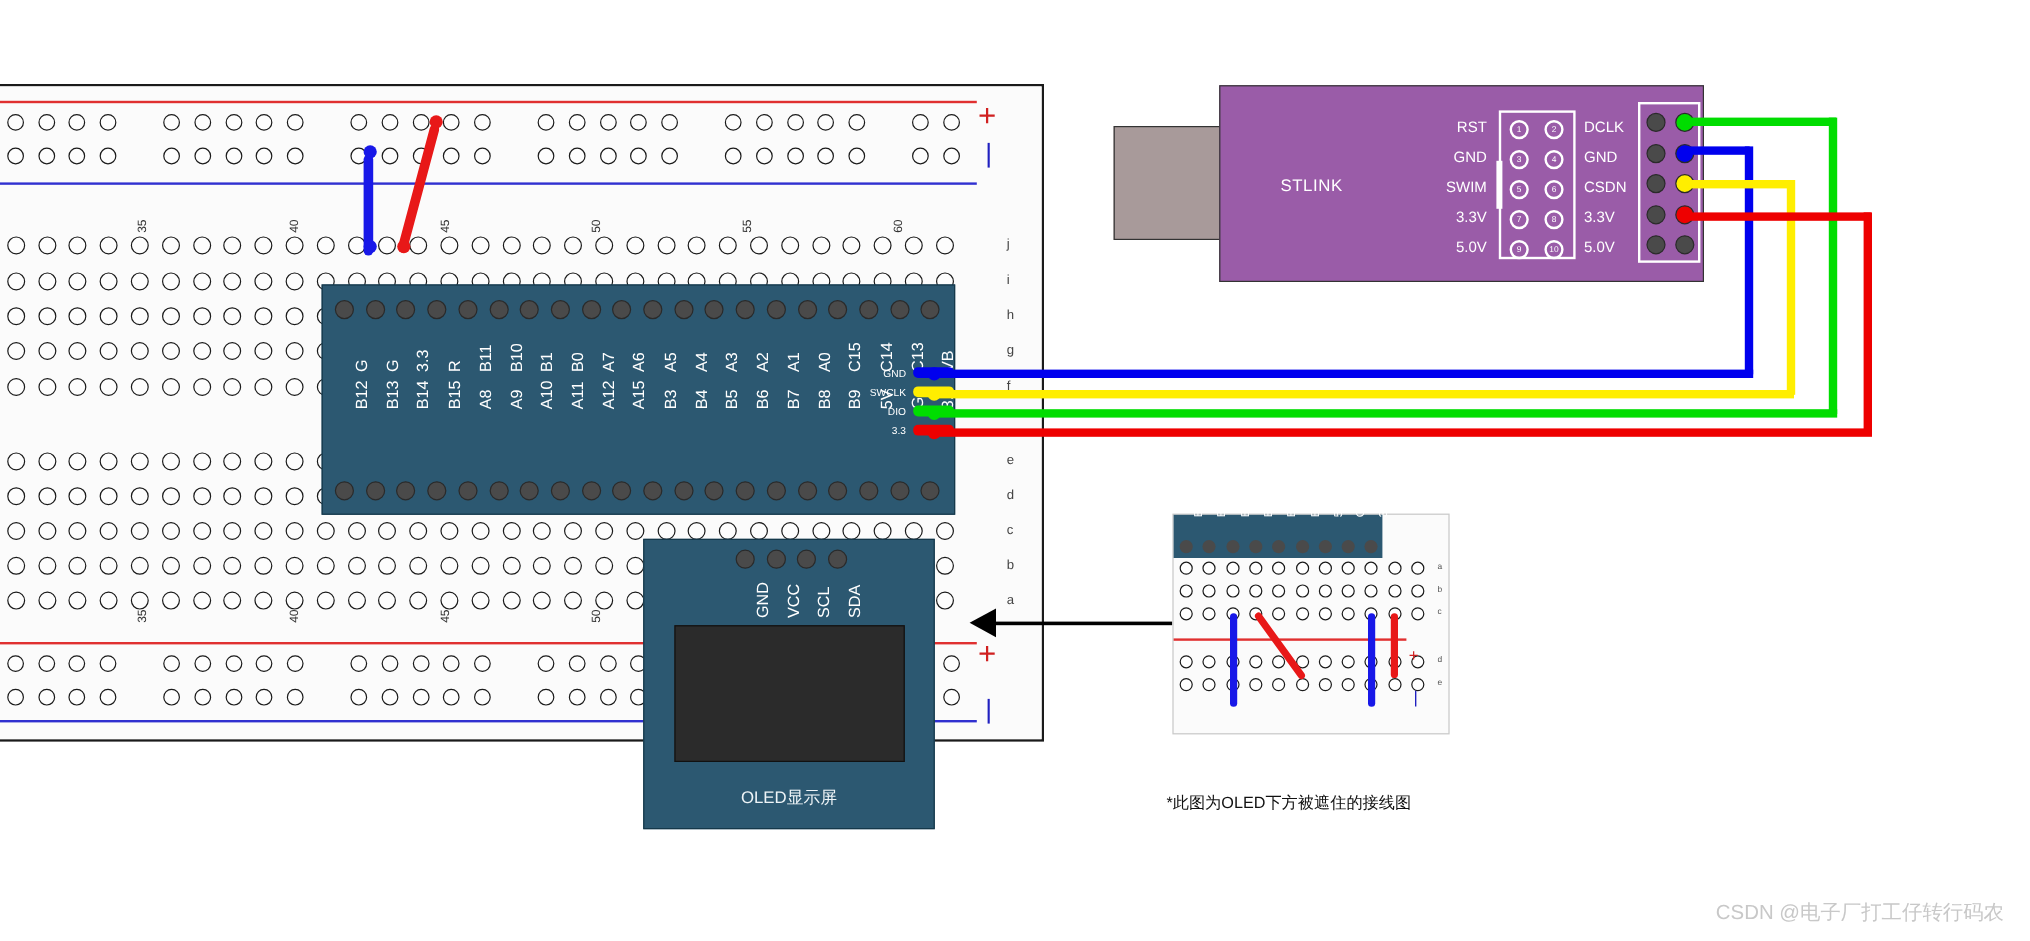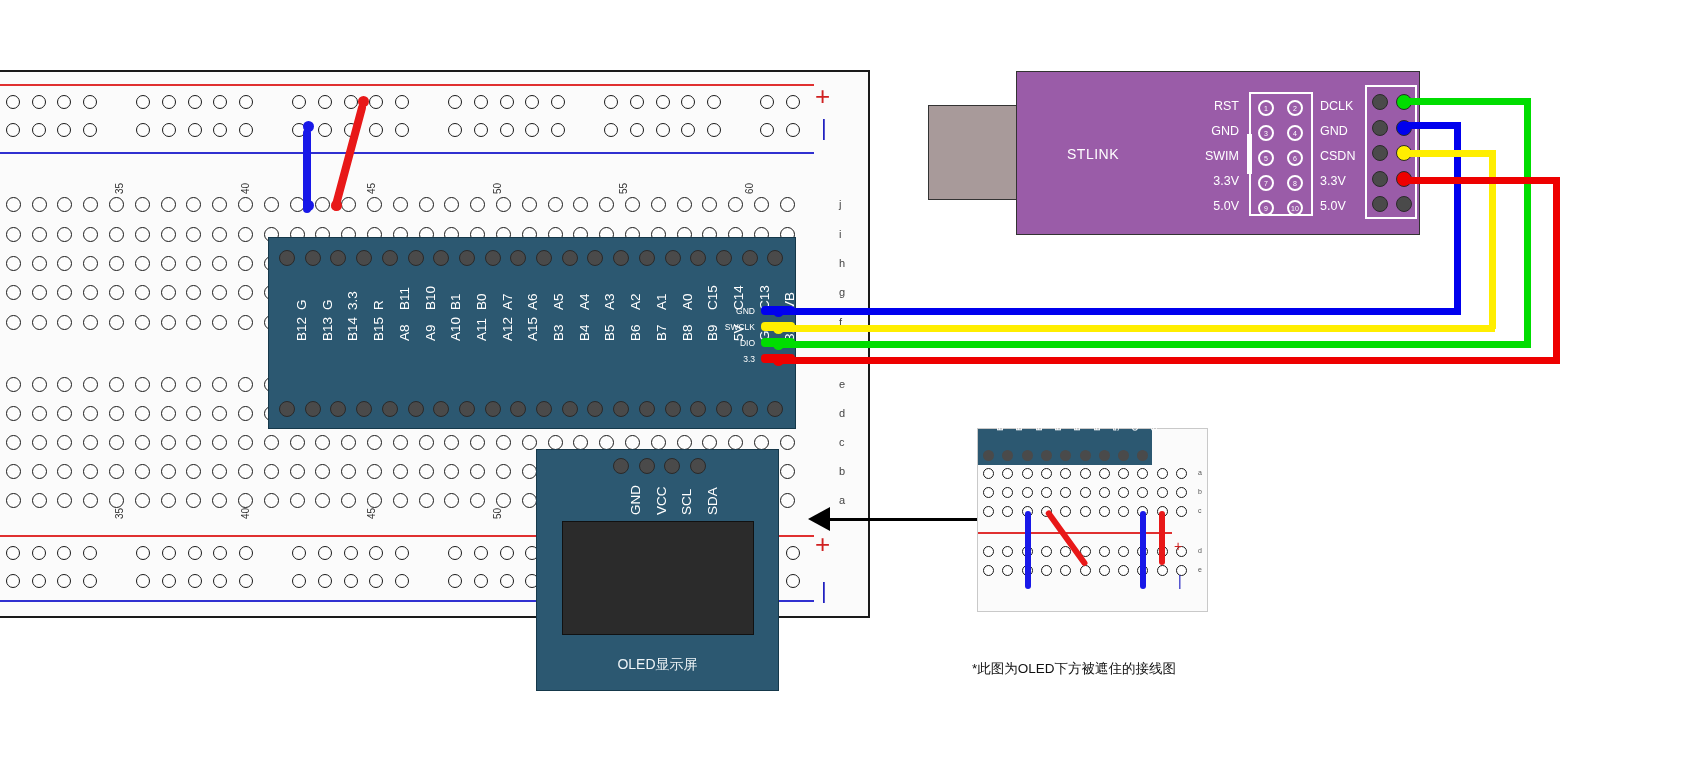--- a/index.html
+++ b/index.html
@@ -982,14 +982,15 @@
       <div class="ins-collet" style="left: 220px; top: 78px;">c</div>
       <div class="ins-collet" style="left: 220px; top: 118px;">d</div>
       <div class="ins-collet" style="left: 220px; top: 137px;">e</div>
       <div style="position: absolute; left: 50px; top: 79px; width: 78px; height: 6px; background: rgb(24, 24, 232); border-radius: 3px; transform-origin: left center; transform: rotate(90deg);"></div>
       <div style="position: absolute; left: 69px; top: 79px; width: 66.6108px; height: 6px; background: rgb(232, 24, 24); border-radius: 3px; transform-origin: left center; transform: rotate(54.1623deg);"></div>
       <div style="position: absolute; left: 165px; top: 79px; width: 78px; height: 6px; background: rgb(24, 24, 232); border-radius: 3px; transform-origin: left center; transform: rotate(90deg);"></div>
       <div style="position: absolute; left: 184px; top: 79px; width: 54px; height: 6px; background: rgb(232, 24, 24); border-radius: 3px; transform-origin: left center; transform: rotate(90deg);"></div>
     </div>
   <div class="abs" id="inset-caption">*此图为OLED下方被遮住的接线图</div>
 
+  <div class="abs" id="watermark">CSDN @电子厂打工仔转行码农</div>
 
 </div>
 
 </body></html>

